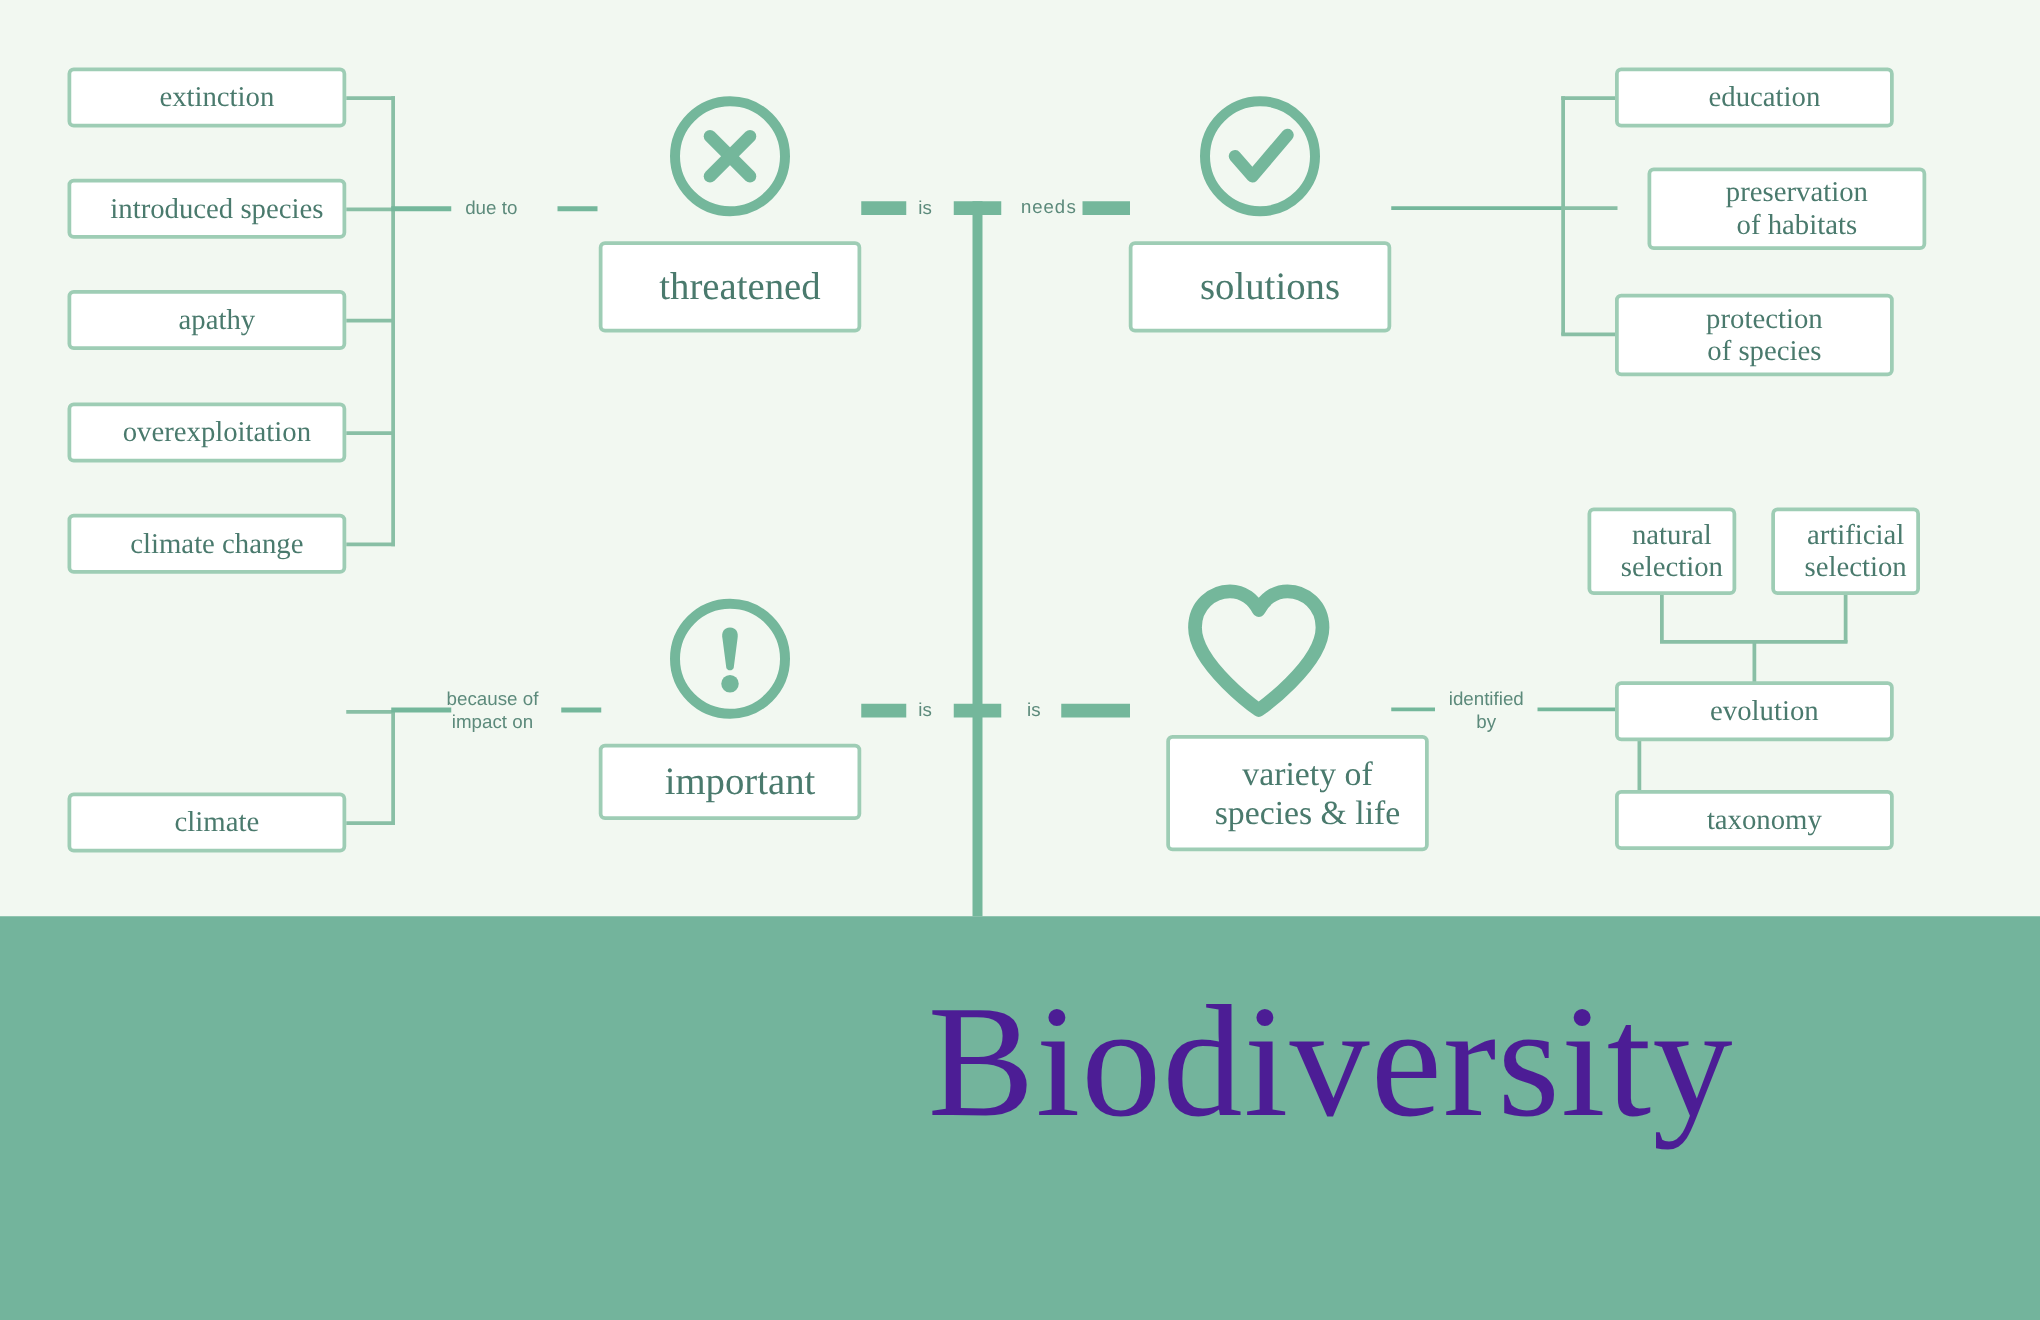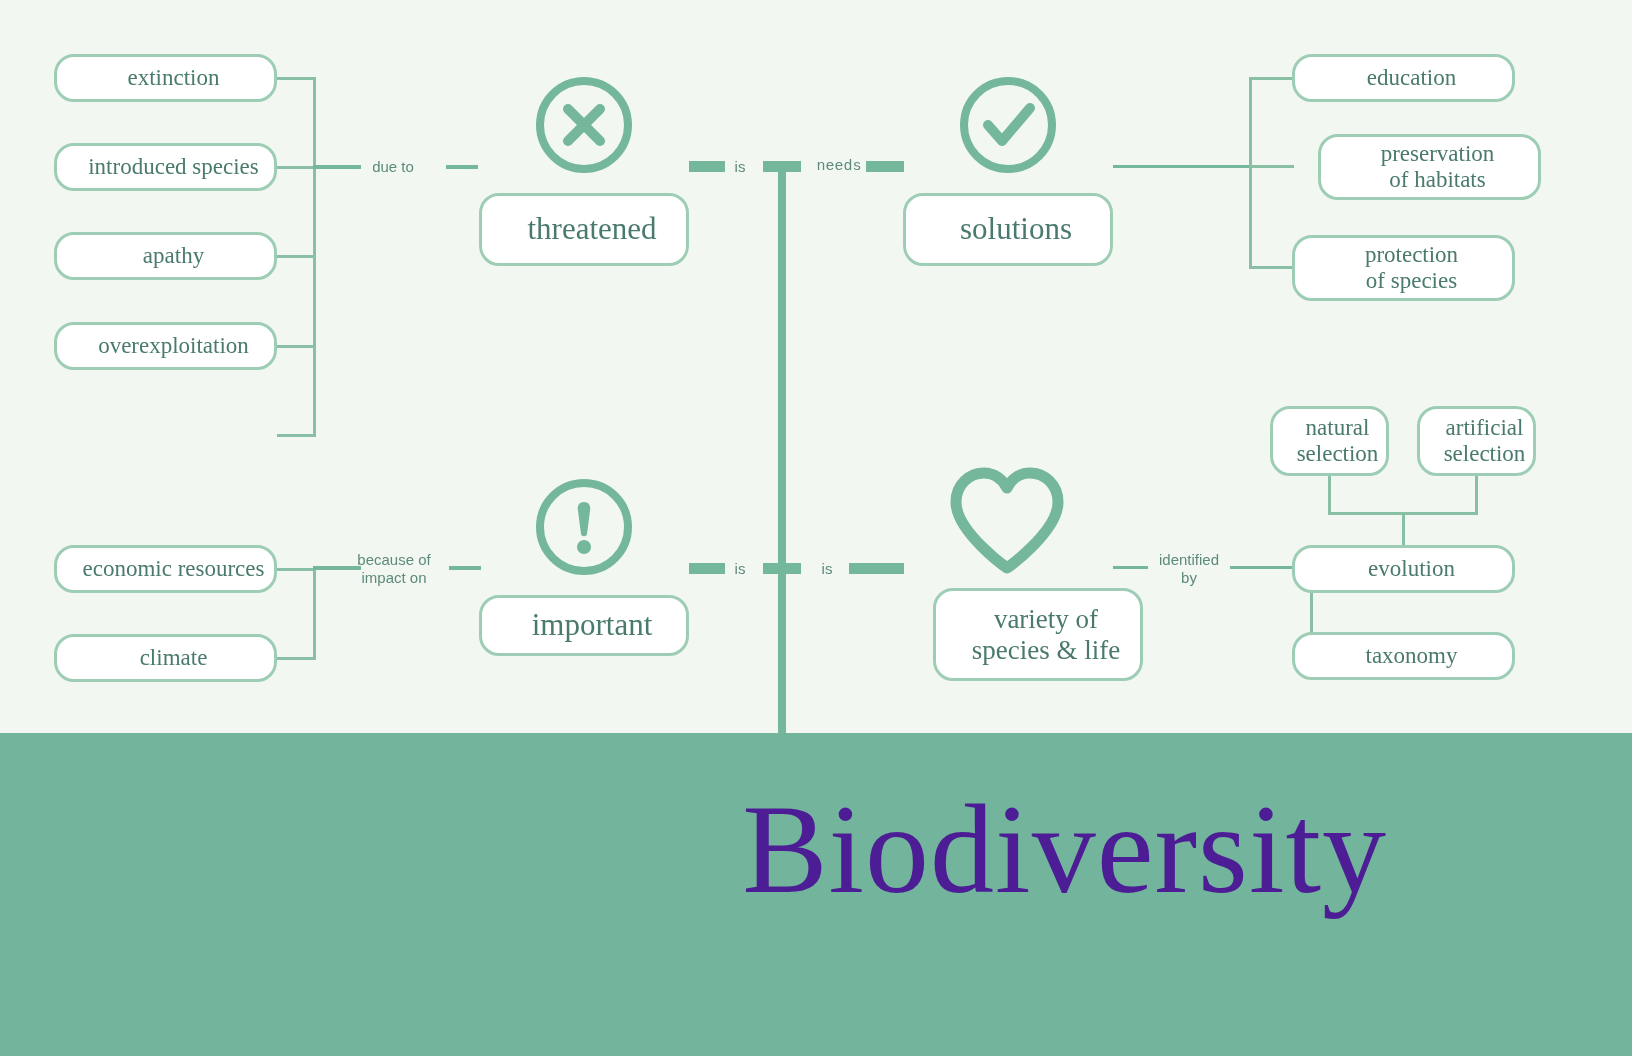--- a/index.html
+++ b/index.html
@@ -11,21 +11,21 @@
     position:relative;
   }
   #stage{position:absolute;left:0;top:0;width:1632px;height:1056px;}
 
   
   .node{
     position:absolute;
     box-sizing:border-box;
     background:#ffffff;
     border:3px solid #9ecdb5;
-    border-radius:20px;
+    border-radius:5px;
     color:#4a7a6d;
     font-family:"Liberation Serif",serif;
     display:flex;align-items:center;justify-content:center;
     text-align:center;
     line-height:1.12;
     z-index:5;
     padding-left:16px;
   }
   .node.sm{font-size:23px;}
   .node.md{font-size:27px;}
@@ -69,20 +69,21 @@
 </style>
 </head>
 <body>
 
 <div id="stage">
 
   <div class="node sm" style="left:54px;top:54px;width:223px;height:48px;">extinction</div>
   <div class="node sm" style="left:54px;top:143px;width:223px;height:48px;">introduced species</div>
   <div class="node sm" style="left:54px;top:232px;width:223px;height:48px;">apathy</div>
   <div class="node sm" style="left:54px;top:322px;width:223px;height:48px;">overexploitation</div>
+  <div class="node sm" style="left:54px;top:411px;width:223px;height:48px;">climate change</div>
 
   <div class="ln h" style="left:277px;top:77px;width:39px;"></div>
   <div class="ln h" style="left:277px;top:166px;width:39px;"></div>
   <div class="ln h" style="left:277px;top:255px;width:39px;"></div>
   <div class="ln h" style="left:277px;top:345px;width:39px;"></div>
   <div class="ln h" style="left:277px;top:434px;width:39px;"></div>
 
   <div class="ln v" style="left:313px;top:77px;height:360px;"></div>
 
   <div class="ln h thick" style="left:313px;top:165px;width:48px;height:4px;"></div>
@@ -119,21 +120,20 @@
   <div class="ln h" style="left:1249px;top:77px;width:45px;"></div>
   <div class="ln h" style="left:1249px;top:165px;width:45px;"></div>
   <div class="ln h" style="left:1249px;top:266px;width:45px;"></div>
 
   <div class="node sm" style="left:1292px;top:54px;width:223px;height:48px;">education</div>
   <div class="node sm" style="left:1292px;top:134px;width:223px;height:66px;white-space:pre-line;margin-left:26px;">preservation
 of habitats</div>
   <div class="node sm" style="left:1292px;top:235px;width:223px;height:66px;white-space:pre-line;">protection
 of species</div>
 
-  <div class="node sm" style="left:54px;top:545px;width:223px;height:48px;">economic resources</div>
   <div class="node sm" style="left:54px;top:634px;width:223px;height:48px;">climate</div>
   <div class="ln h" style="left:277px;top:568px;width:39px;"></div>
   <div class="ln h" style="left:277px;top:657px;width:39px;"></div>
   <div class="ln v" style="left:313px;top:568px;height:92px;"></div>
   <div class="ln h thick" style="left:313px;top:566px;width:48px;height:4px;"></div>
   <div class="rel" style="left:343px;top:551px;width:102px;white-space:pre-line;">because of
 impact on</div>
   <div class="ln h thick" style="left:449px;top:566px;width:32px;height:4px;"></div>
 
   <div class="icon" style="left:533px;top:476px;width:102px;height:102px;">

